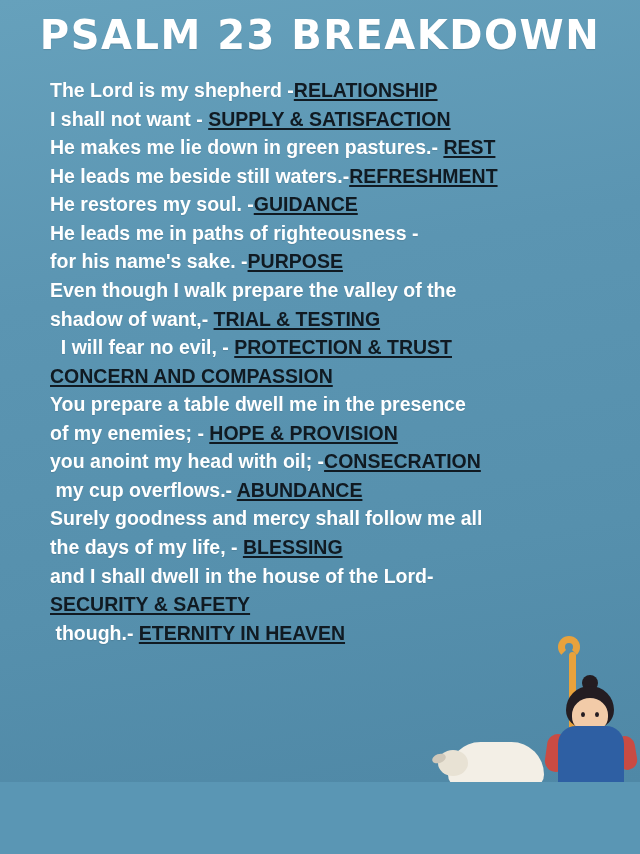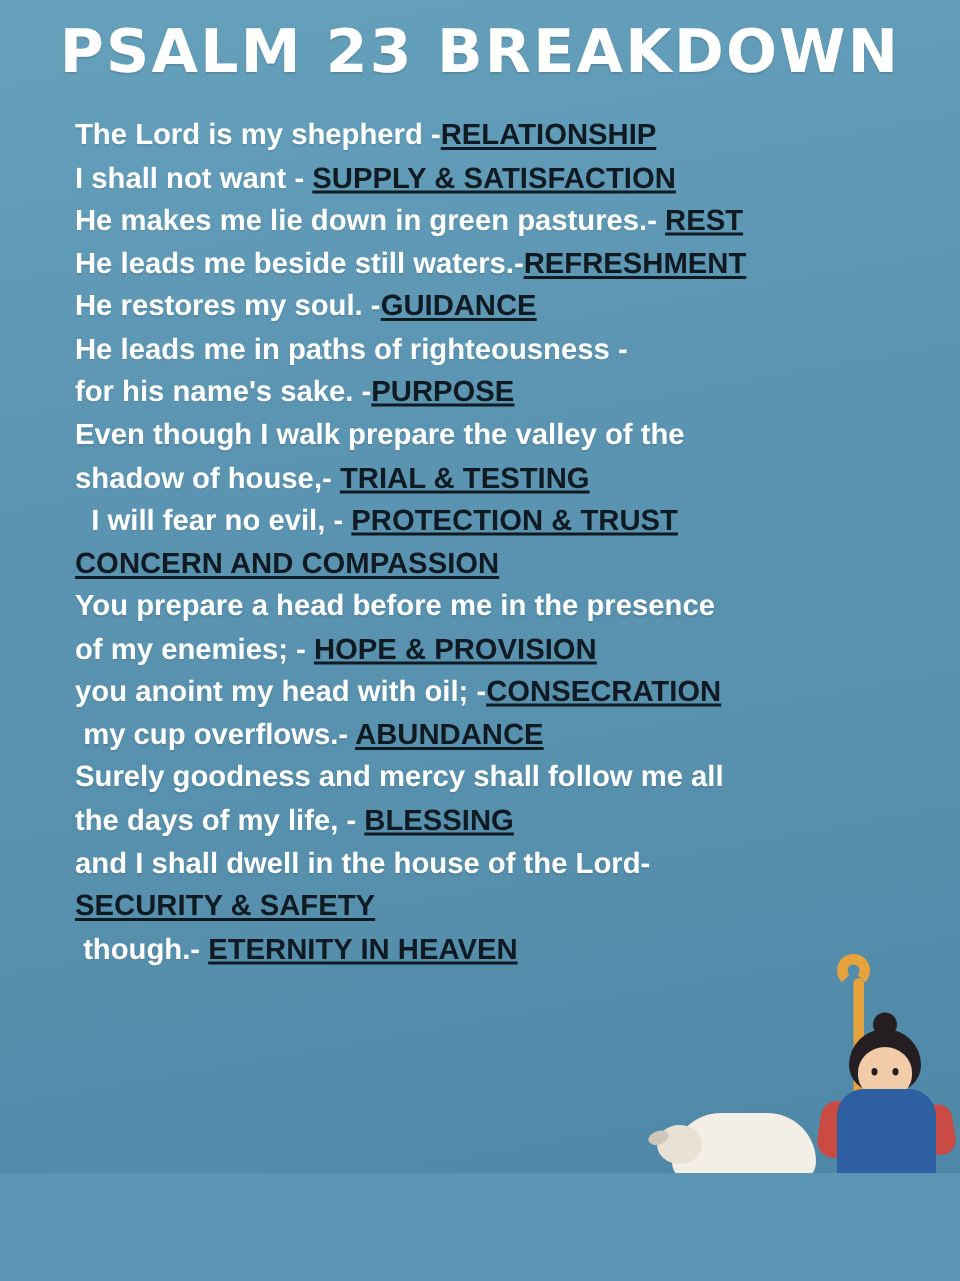--- a/index.html
+++ b/index.html
@@ -191,24 +191,24 @@
 
   <div class="verse-block">
       <div class="line"><span>The Lord is my shepherd -</span><span class="kw">RELATIONSHIP</span></div>
       <div class="line"><span>I shall not want - </span><span class="kw">SUPPLY &amp; SATISFACTION</span></div>
       <div class="line"><span>He makes me lie down in green pastures.- </span><span class="kw">REST</span></div>
       <div class="line"><span>He leads me beside still waters.-</span><span class="kw">REFRESHMENT</span></div>
       <div class="line"><span>He restores my soul. -</span><span class="kw">GUIDANCE</span></div>
       <div class="line"><span>He leads me in paths of righteousness - </span></div>
       <div class="line"><span>for his name's sake. -</span><span class="kw">PURPOSE</span></div>
       <div class="line"><span>Even though I walk prepare the valley of the</span></div>
-      <div class="line"><span>shadow of house,- </span><span class="kw">TRIAL &amp; TESTING</span></div>
+      <div class="line"><span>shadow of want,- </span><span class="kw">TRIAL &amp; TESTING</span></div>
       <div class="line"><span>  I will fear no evil, - </span><span class="kw">PROTECTION &amp; TRUST</span></div>
       <div class="line"><span class="kw">CONCERN AND COMPASSION</span></div>
-      <div class="line"><span>You prepare a head before me in the presence</span></div>
+      <div class="line"><span>You prepare a table dwell me in the presence</span></div>
       <div class="line"><span>of my enemies; - </span><span class="kw">HOPE &amp; PROVISION</span></div>
       <div class="line"><span>you anoint my head with oil; -</span><span class="kw">CONSECRATION</span></div>
       <div class="line"><span> my cup overflows.- </span><span class="kw">ABUNDANCE</span></div>
       <div class="line"><span>Surely goodness and mercy shall follow me all</span></div>
       <div class="line"><span>the days of my life, - </span><span class="kw">BLESSING</span></div>
       <div class="line"><span>and I shall dwell in the house of the Lord-</span></div>
       <div class="line"><span class="kw">SECURITY &amp; SAFETY</span></div>
       <div class="line"><span> though.- </span><span class="kw">ETERNITY IN HEAVEN</span></div>
     </div>
 

